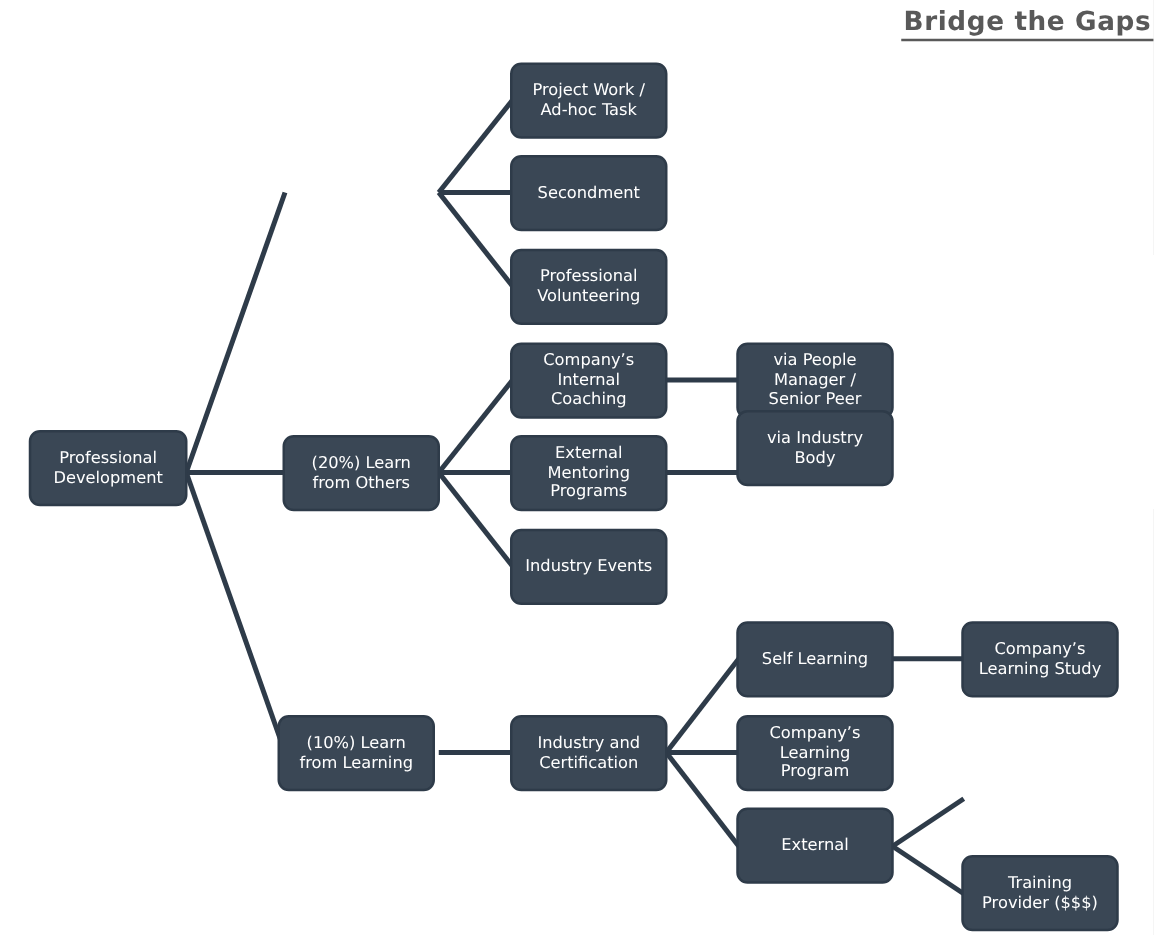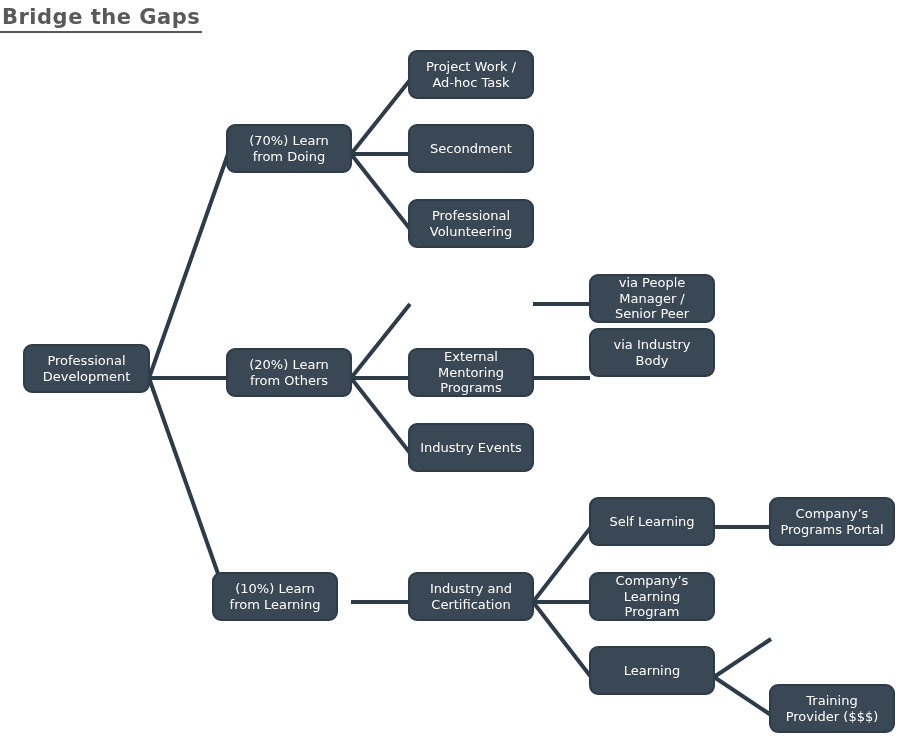--- a/index.html
+++ b/index.html
@@ -14,42 +14,42 @@
   html,body{background:#e8e8e8;}
   .canvas{
     position:relative;
     width:923px;height:748px;
     background:var(--background);
     font-family:"DejaVu Sans","Liberation Sans",sans-serif;
     overflow:hidden;
   }
   .title-wrap{
     position:absolute;left:0;top:5px;width:100%;
-    text-align:left;
+    text-align:right;
   }
   .title-text{
     display:inline-block;
     font-size:21px;
     font-weight:bold;
     color:var(--title-text);
     border-bottom:2px solid var(--title-text);
     padding:0 2px 2px 2px;
     letter-spacing:0.5px;
   }
   svg.connectors{
     position:absolute;left:0;top:0;width:923px;height:748px;
     z-index:0;
   }
   svg.connectors line{
     stroke:var(--connector);
     stroke-width:4;
   }
   .node{
     position:absolute;
-    width:126px;height:49px;
+    width:126px;height:61px;
     background:var(--node-fill);
     border:2px solid var(--node-border);
     border-radius:9px;
     color:var(--node-text);
     display:flex;align-items:center;justify-content:center;
     text-align:center;
     font-size:13px;line-height:1.22;
     padding:2px 8px;
     z-index:1;
   }
@@ -87,36 +87,36 @@
     <line x1="533" y1="602" x2="591" y2="677"></line>
 
     <line x1="714" y1="527" x2="771" y2="527"></line>
 
     <line x1="714" y1="677" x2="771" y2="639"></line>
     <line x1="714" y1="677" x2="771" y2="715"></line>
   </svg>
 
   <div class="node" style="left:23px;top:344px;width:127px">Professional Development</div>
 
-  <div class="node" style="left:226px;top:124px">(70%) Learn from Doing</div>
   <div class="node" style="left:226px;top:348px">(20%) Learn from Others</div>
-  <div class="node" style="left:212px;top:572px">(10%) Learn from Learning</div>
+  <div class="node" style="left:222px;top:572px">(10%) Learn from Learning</div>
 
   <div class="node" style="left:408px;top:50px">Project Work / Ad-hoc Task</div>
   <div class="node" style="left:408px;top:124px">Secondment</div>
   <div class="node" style="left:408px;top:199px">Professional Volunteering</div>
 
+  <div class="node" style="left:408px;top:274px">Company’s Internal Coaching</div>
   <div class="node" style="left:408px;top:348px">External Mentoring Programs</div>
   <div class="node" style="left:408px;top:423px">Industry Events</div>
 
   <div class="node" style="left:589px;top:274px">via People Manager / Senior Peer</div>
   <div class="node" style="left:589px;top:328px">via Industry Body</div>
 
   <div class="node" style="left:408px;top:572px">Industry and Certification</div>
 
   <div class="node" style="left:589px;top:497px">Self Learning</div>
   <div class="node" style="left:589px;top:572px">Company’s Learning Program</div>
-  <div class="node" style="left:589px;top:646px">Learning</div>
+  <div class="node" style="left:589px;top:646px">External</div>
 
-  <div class="node" style="left:769px;top:497px">Company’s Programs Portal</div>
+  <div class="node" style="left:769px;top:497px">Company’s Learning Study</div>
   <div class="node" style="left:769px;top:684px">Training Provider ($$$)</div>
 
 </div>
 
 </body></html>

